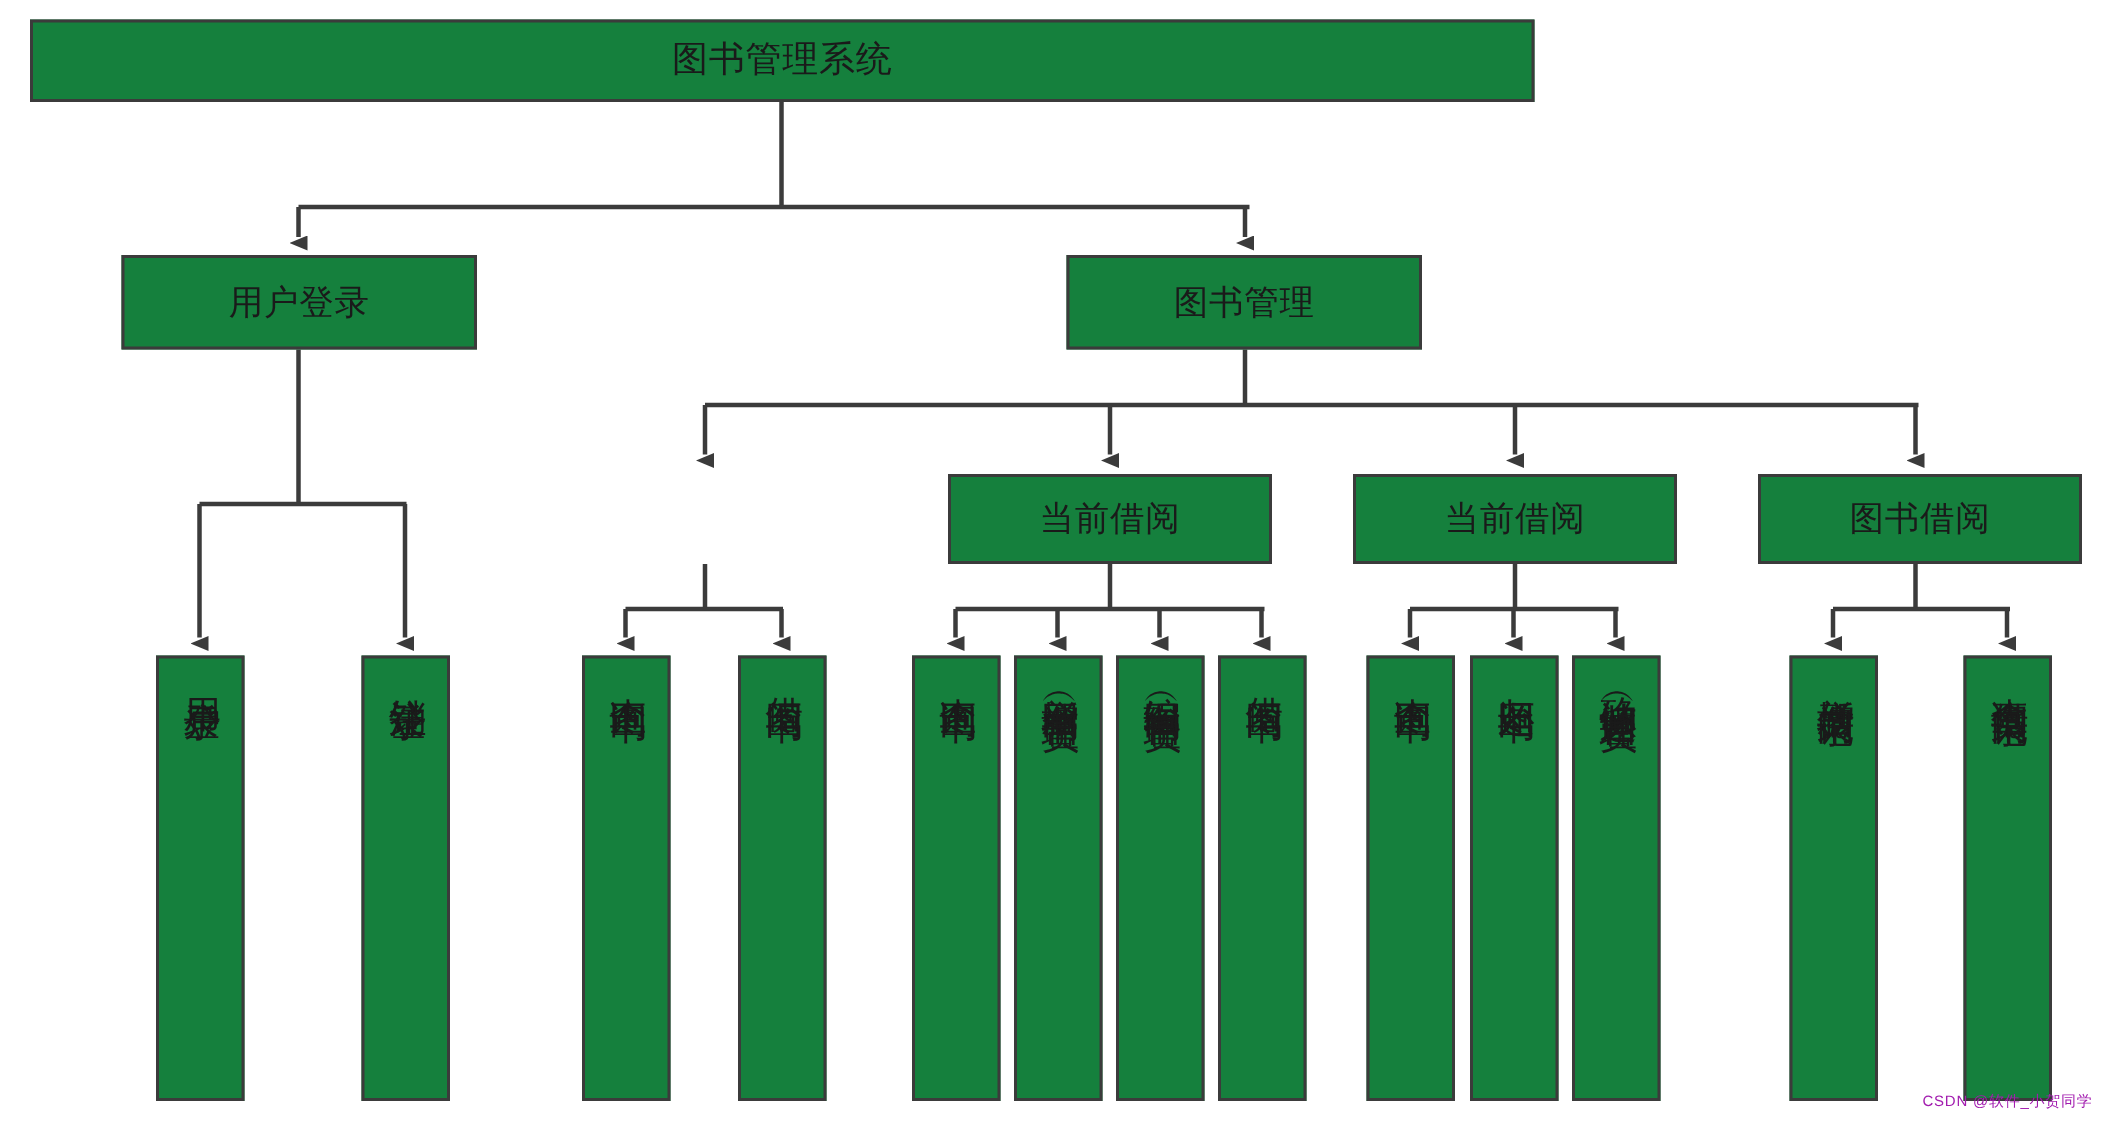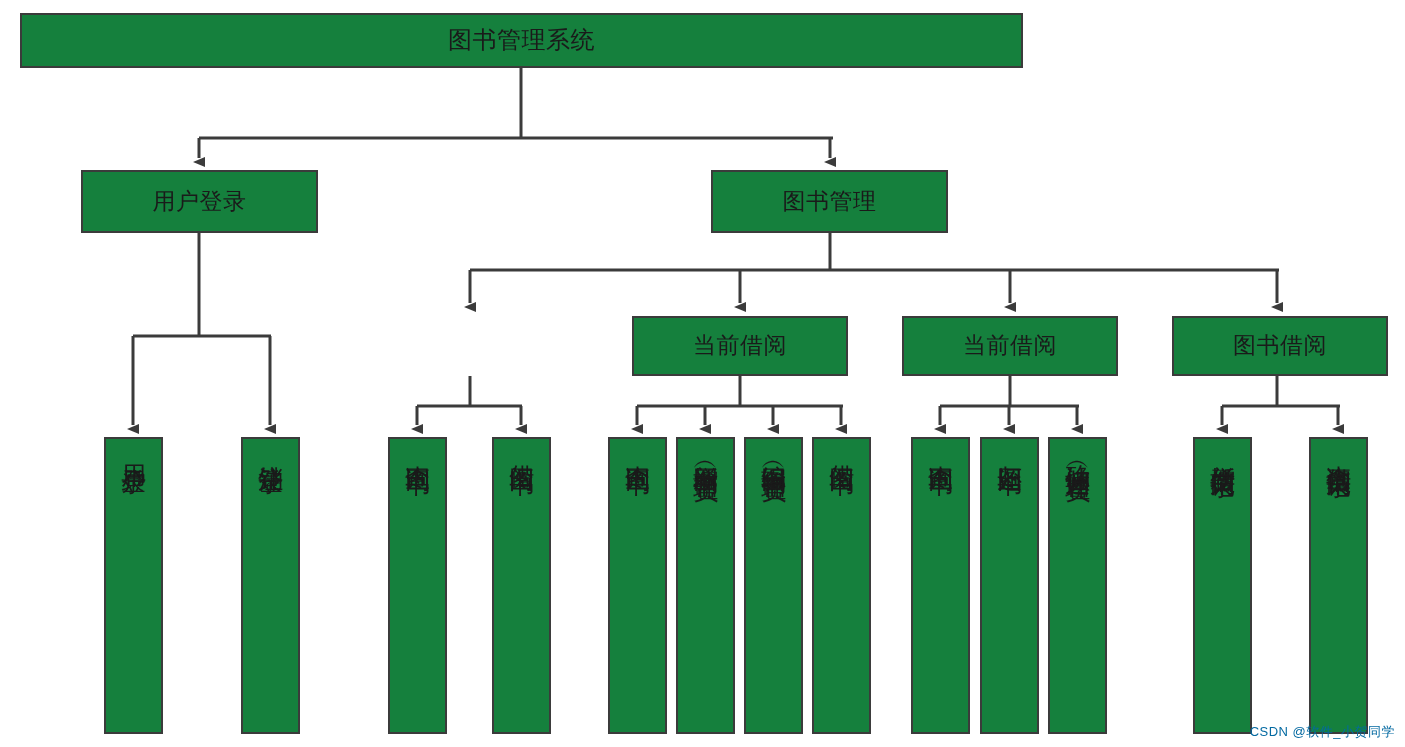--- a/index.html
+++ b/index.html
@@ -63,22 +63,22 @@
     letter-spacing: 2px;
     white-space: nowrap;
   }
   .node.vertical.leaf-tall .node-label {
     font-size: 25px;
   }
   #watermark {
     position: absolute;
     right: 10px;
     bottom: 6px;
-    font-size: 13px;
-    color: #0369a1;
+    font-size: 10px;
+    color: #a21caf;
     letter-spacing: 0.5px;
     white-space: nowrap;
     pointer-events: none;
   }
 </style>
 </head>
 <body>
 
 <div id="diagram-canvas">
 

